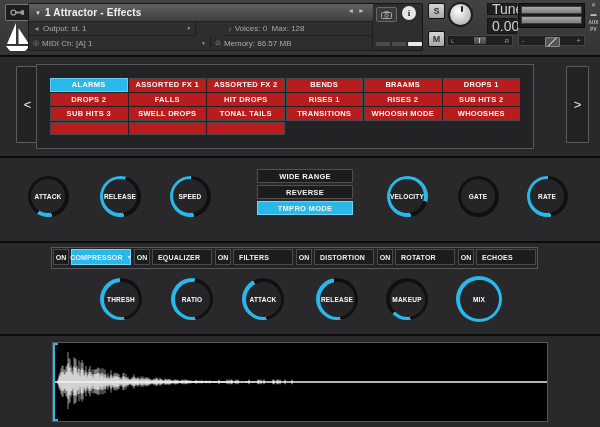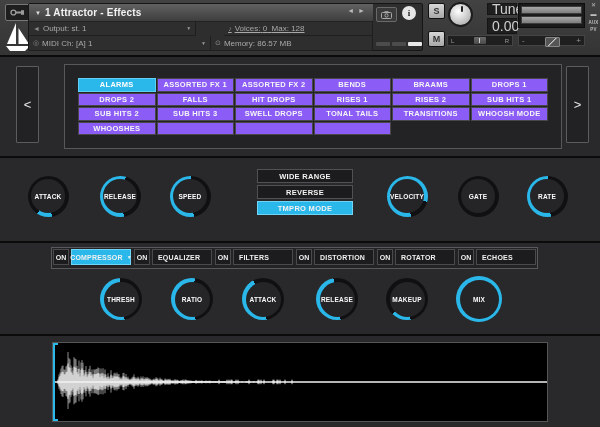--- a/index.html
+++ b/index.html
@@ -46,22 +46,22 @@
   #win-col .wbtn{font-size:6px;line-height:7px;}
   #win-col .wtxt{font-size:4.5px;font-weight:bold;letter-spacing:.2px;}
   
   .panel{left:0;width:600px;background:#29292b;border-top:2px solid #0b0b0c;box-sizing:border-box;}
   #sec-cat{top:55px;height:101px;}
   #sec-knobs{top:156px;height:85px;}
   #sec-fx{top:241px;height:93px;}
   #sec-wave{top:334px;height:93px;border-bottom:none;}
   
   .pager-btn{top:9px;width:21px;height:75px;background:#222224;border:1px solid #5c5c5e;color:#e8e8e8;font-size:13px;display:flex;align-items:center;justify-content:center;border-radius:1px;}
-  #cat-grid{left:64px;top:7px;width:498px;height:85px;border:1px solid #58585a;background:#232325;display:grid;grid-template-columns:repeat(6,1fr);grid-template-rows:repeat(4,1fr);gap:1px;padding:13px;box-sizing:border-box;}
-  .cat-cell{background:#8b5cf6;border:1px solid #48484b;box-sizing:border-box;display:flex;align-items:center;justify-content:center;font-size:7.5px;font-weight:bold;color:#f5f5f5;letter-spacing:.3px;white-space:nowrap;}
+  #cat-grid{left:36px;top:7px;width:498px;height:85px;border:1px solid #58585a;background:#232325;display:grid;grid-template-columns:repeat(6,1fr);grid-template-rows:repeat(4,1fr);gap:1px;padding:13px;box-sizing:border-box;}
+  .cat-cell{background:#b91c1c;border:1px solid #48484b;box-sizing:border-box;display:flex;align-items:center;justify-content:center;font-size:7.5px;font-weight:bold;color:#f5f5f5;letter-spacing:.3px;white-space:nowrap;}
   .cat-cell.selected{background:var(--acc);border-color:#62d0f5;color:#fff;}
   .cat-cell.empty{color:transparent;}
   
   .knob{position:absolute;border-radius:50%;}
   .knob .face{position:absolute;inset:3.5px;border-radius:50%;background:#252528;display:flex;align-items:center;justify-content:center;}
   .knob .klabel{font-size:6.5px;font-weight:bold;color:#fafafa;letter-spacing:.2px;white-space:nowrap;}
   
   #mode-stack{left:257px;top:11px;width:96px;}
   .mode-btn{height:14px;margin-bottom:2px;background:#1c1c1e;border:1px solid #515153;box-sizing:border-box;display:flex;align-items:center;justify-content:center;font-size:7.5px;font-weight:bold;color:#f2f2f2;letter-spacing:.3px;}
   .mode-btn.active{background:var(--acc);border-color:#6fd4f6;}
@@ -103,21 +103,21 @@
       <span id="title-nav"><span>◄</span><span>►</span></span>
     </div>
 
     <div class="hdr-row" style="top:17px;gap:28px;">
       <div class="hdr-cell" style="width:182px;">
         <span class="ico">◄</span>
         <span>Output:</span>&nbsp;
         <span>st. 1</span>
         <span class="cell-caret">▼</span>
       </div>
-      <div class="hdr-cell" style="width:162px;text-decoration:underline;">
+      <div class="hdr-cell" style="width:162px;">
         <span class="ico">♪</span>
         <span>Voices:</span>&nbsp;
         <span>0</span>&nbsp;&nbsp;
         <span>Max:</span>&nbsp;
         <span>128</span>
       </div>
     </div>
 
     <div class="hdr-row" style="top:32px;">
       <div class="hdr-cell" style="width:182px;">
@@ -203,21 +203,20 @@
       <div class="cat-cell">ASSORTED FX 1</div>
       <div class="cat-cell">ASSORTED FX 2</div>
       <div class="cat-cell">BENDS</div>
       <div class="cat-cell">BRAAMS</div>
       <div class="cat-cell">DROPS 1</div>
       <div class="cat-cell">DROPS 2</div>
       <div class="cat-cell">FALLS</div>
       <div class="cat-cell">HIT DROPS</div>
       <div class="cat-cell">RISES 1</div>
       <div class="cat-cell">RISES 2</div>
-      <div class="cat-cell">SUB HITS 1</div>
       <div class="cat-cell">SUB HITS 2</div>
       <div class="cat-cell">SUB HITS 3</div>
       <div class="cat-cell">SWELL DROPS</div>
       <div class="cat-cell">TONAL TAILS</div>
       <div class="cat-cell">TRANSITIONS</div>
       <div class="cat-cell">WHOOSH MODE</div>
       <div class="cat-cell">WHOOSHES</div>
       <div class="cat-cell empty"></div>
       <div class="cat-cell empty"></div>
       <div class="cat-cell empty"></div>

